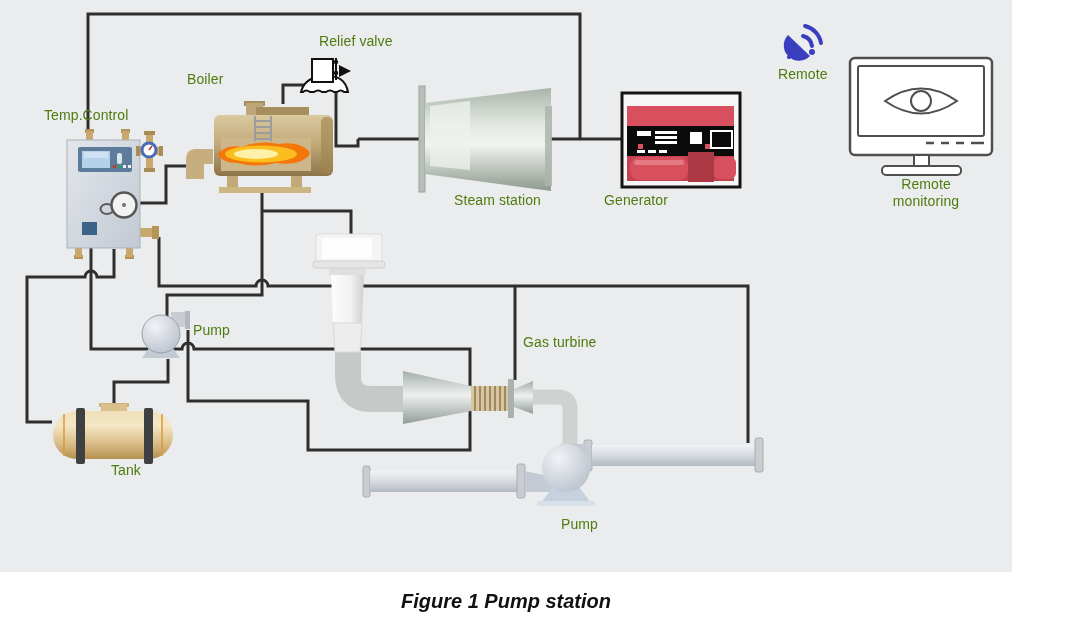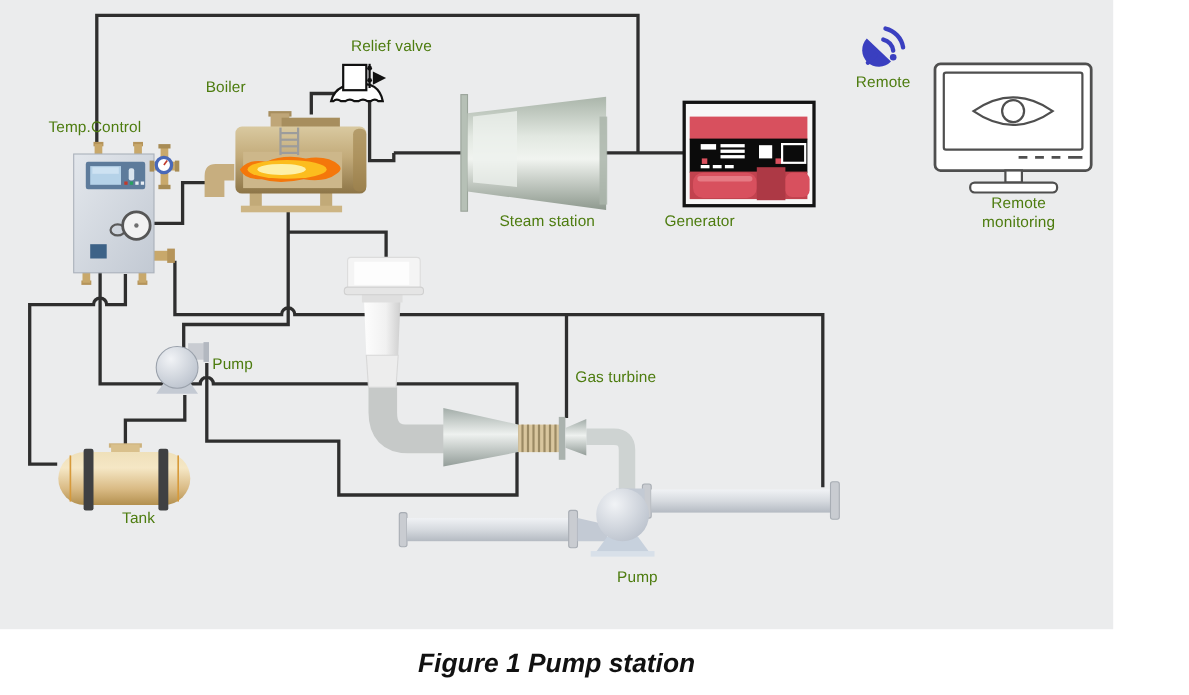--- a/index.html
+++ b/index.html
@@ -2,21 +2,21 @@
 <html><head>
 <meta charset="utf-8">
 <style>
   html,body{margin:0;padding:0;background:#ffffff;font-family:"Liberation Sans",sans-serif;}
   #page{position:relative;width:1081px;height:632px;background:#ffffff;overflow:hidden;}
   #diagram{position:absolute;left:0;top:0;width:1012px;height:572px;background:#ebeced;}
   svg{position:absolute;left:0;top:0;}
   .lbl{position:absolute;font-size:14px;color:#4d7c0f;white-space:nowrap;letter-spacing:.1px;}
   .lbl-center{text-align:center;white-space:normal;line-height:17px;}
   #caption{position:absolute;left:0;top:590px;width:1012px;text-align:center;
-           font-style:italic;font-weight:600;font-size:24px;color:#111;}
+           font-style:italic;font-weight:600;font-size:20px;color:#111;}
 </style>
 </head>
 <body>
 
 <div id="page">
   <div id="diagram">
     <svg width="1012" height="572" viewBox="0 0 1012 572">
       <defs>
         <linearGradient id="gBoiler" x1="0" y1="0" x2="0" y2="1">
           <stop offset="0" stop-color="#d9c9a0"></stop>

